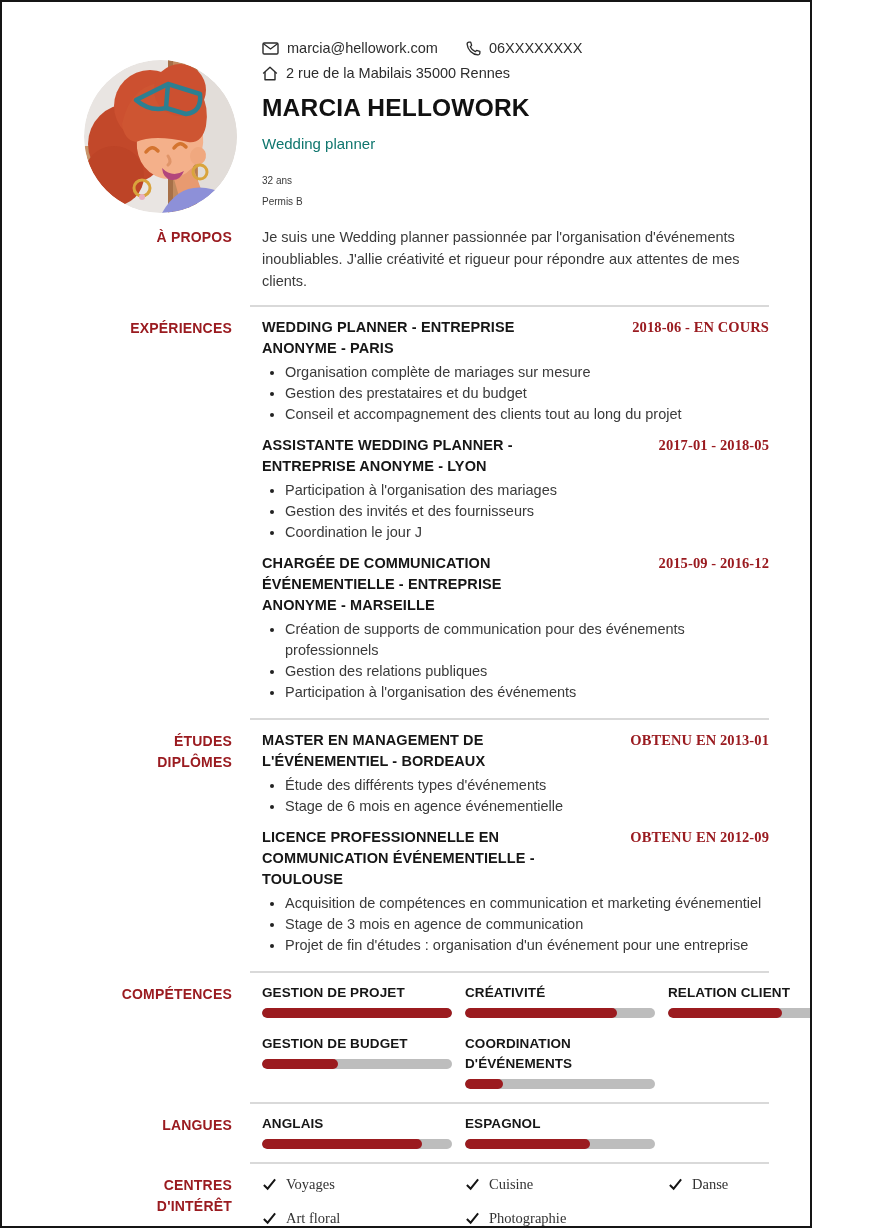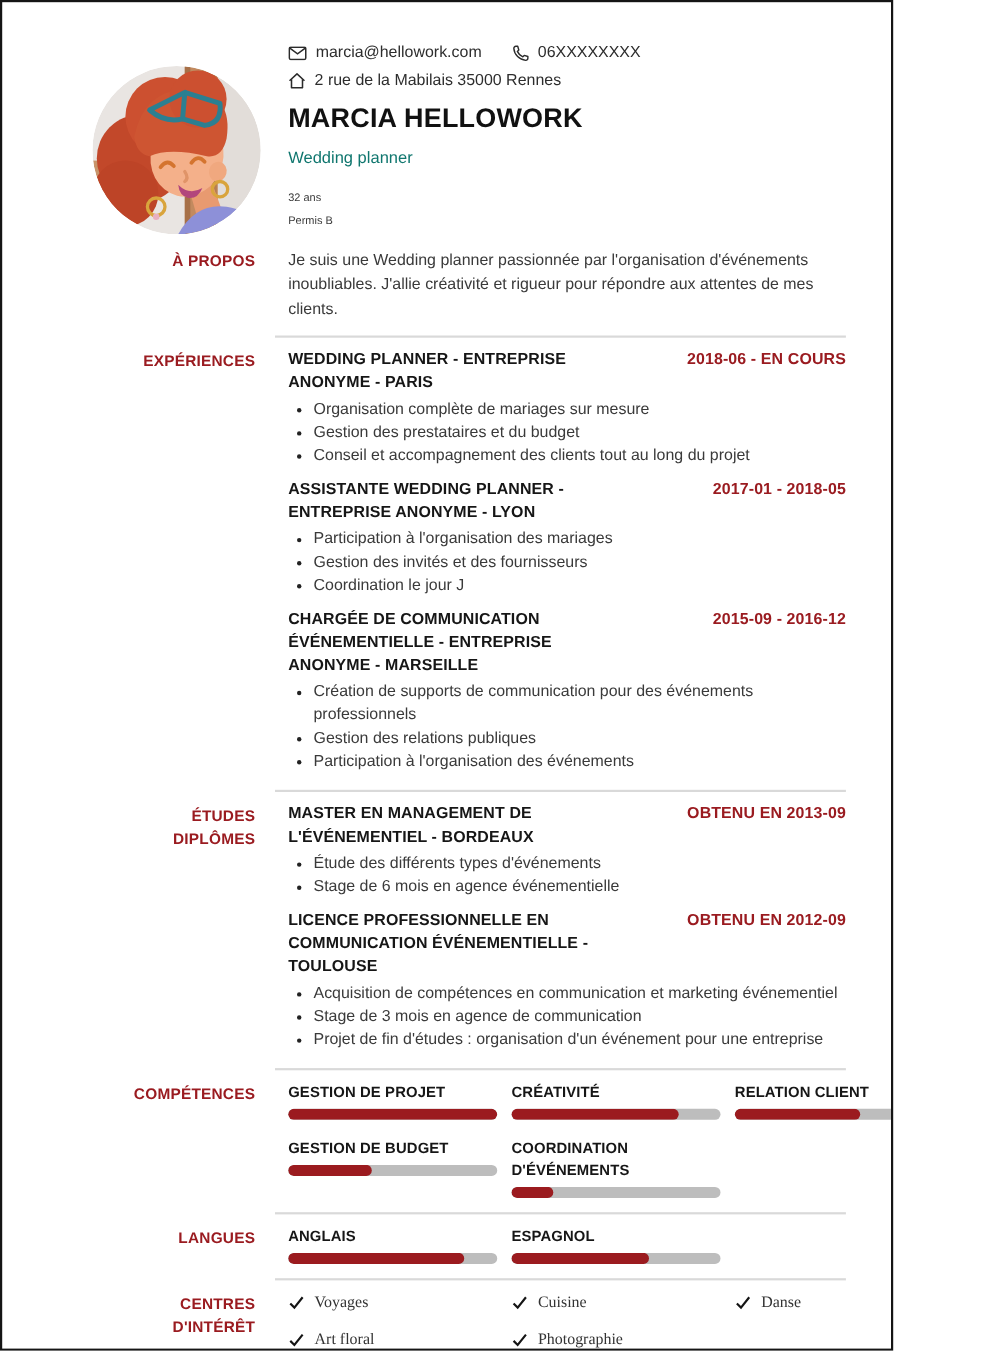--- a/index.html
+++ b/index.html
@@ -24,21 +24,21 @@
     text-align:right;font-weight:bold;font-size:14px;line-height:21px;
     color:#9a1b20;letter-spacing:.2px;white-space:pre-line;padding-top:1px;
   }
   .divider{height:2px;background:#d9d9d9;margin:13px 41px 0 248px;}
   .about-text{font-size:14.5px;line-height:22px;color:#3a3a3a;max-width:600px;}
   
   .entry{margin-bottom:10px;}
   .entry:last-child{margin-bottom:2px;}
   .entry-head{display:flex;justify-content:space-between;align-items:flex-start;}
   .entry-title{font-weight:bold;font-size:14.5px;line-height:21px;color:#161616;max-width:310px;letter-spacing:.1px;}
-  .entry-date{font-weight:bold;font-size:14.5px;line-height:21px;color:#9a1b20;white-space:nowrap;letter-spacing:.1px;}
+  .entry-date{font-weight:bold;font-size:14.5px;line-height:21px;color:#9a1b20;white-space:nowrap;letter-spacing:.1px;font-family:Liberation Serif, serif;}
   ul.bullets{list-style:none;margin:3px 0 0;padding:0;}
   .bullets li{position:relative;padding-left:23px;font-size:14.5px;line-height:21px;color:#3a3a3a;}
   .bullets li::before{content:'';position:absolute;left:8px;top:9px;width:4px;height:4px;border-radius:50%;background:#222;}
   
   .grid3{display:grid;grid-template-columns:190px 190px 190px;column-gap:13px;row-gap:16px;align-items:start;}
   .skill-name{font-weight:bold;font-size:13.5px;line-height:20px;color:#161616;margin-bottom:5px;letter-spacing:.1px;}
   .bar{height:10px;border-radius:5px;background:#bdbdbd;overflow:hidden;}
   .bar-fill{height:100%;border-radius:5px;background:#9b1b1f;}
   
   .interests{display:grid;grid-template-columns:190px 190px 190px;column-gap:13px;row-gap:13px;}
@@ -184,21 +184,21 @@
   <div class="divider"></div>
 
   <div class="section">
     <div class="section-label">ÉTUDES
 DIPLÔMES</div>
     <div>
 
       <div class="entry">
         <div class="entry-head">
           <div class="entry-title">MASTER EN MANAGEMENT DE L'ÉVÉNEMENTIEL - BORDEAUX</div>
-          <div class="entry-date">OBTENU EN 2013-09</div>
+          <div class="entry-date">OBTENU EN 2013-01</div>
         </div>
         <ul class="bullets">
           <li>Étude des différents types d'événements</li>
           <li>Stage de 6 mois en agence événementielle</li>
         </ul>
       </div>
 
       <div class="entry">
         <div class="entry-head">
           <div class="entry-title">LICENCE PROFESSIONNELLE EN COMMUNICATION ÉVÉNEMENTIELLE - TOULOUSE</div>

